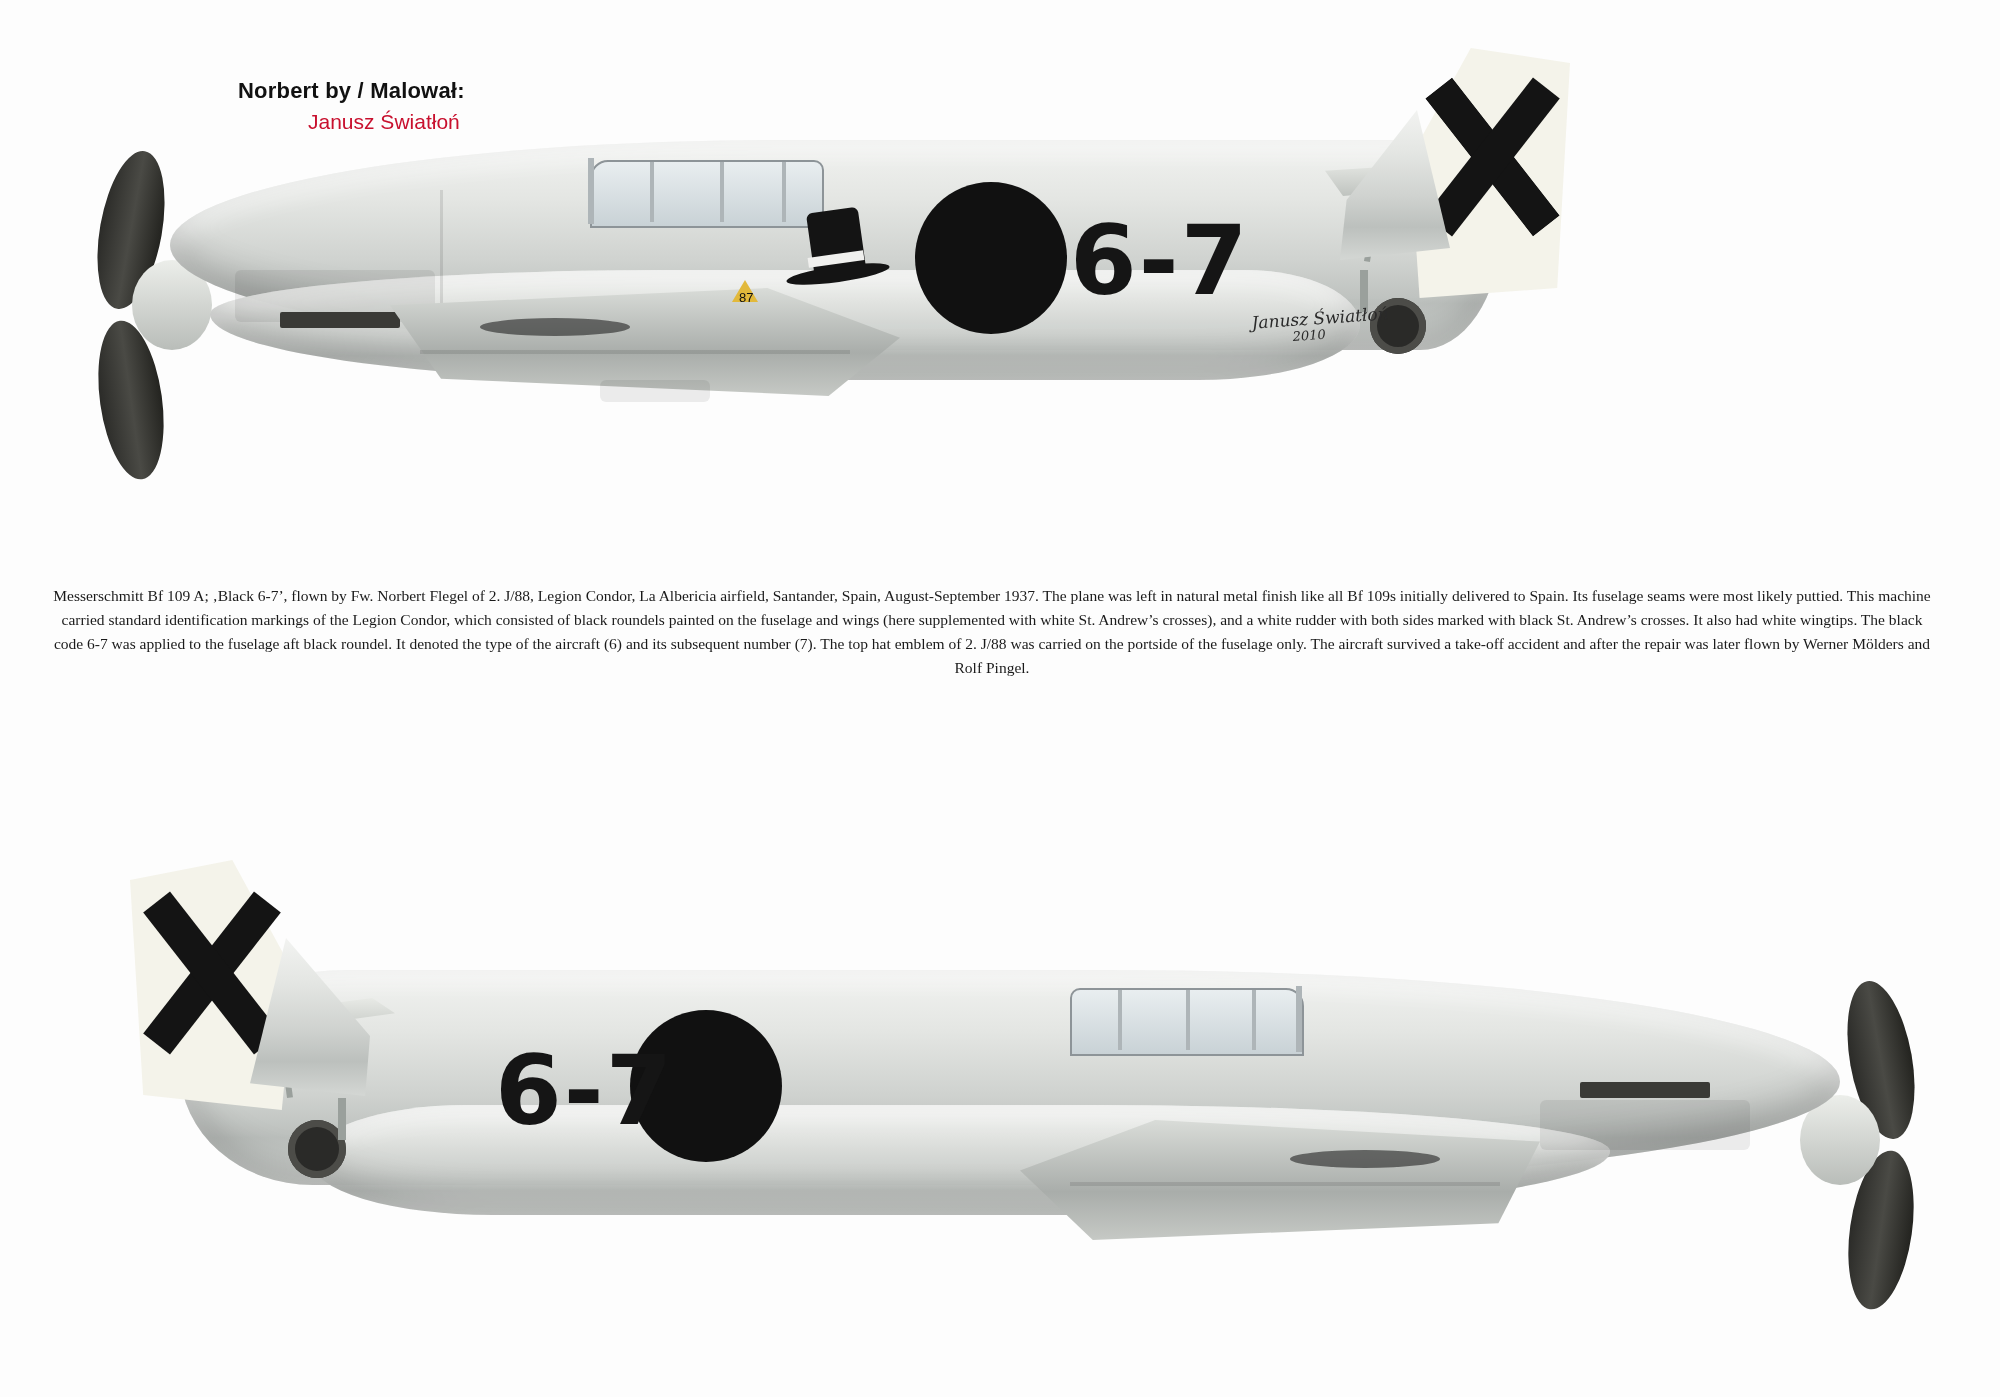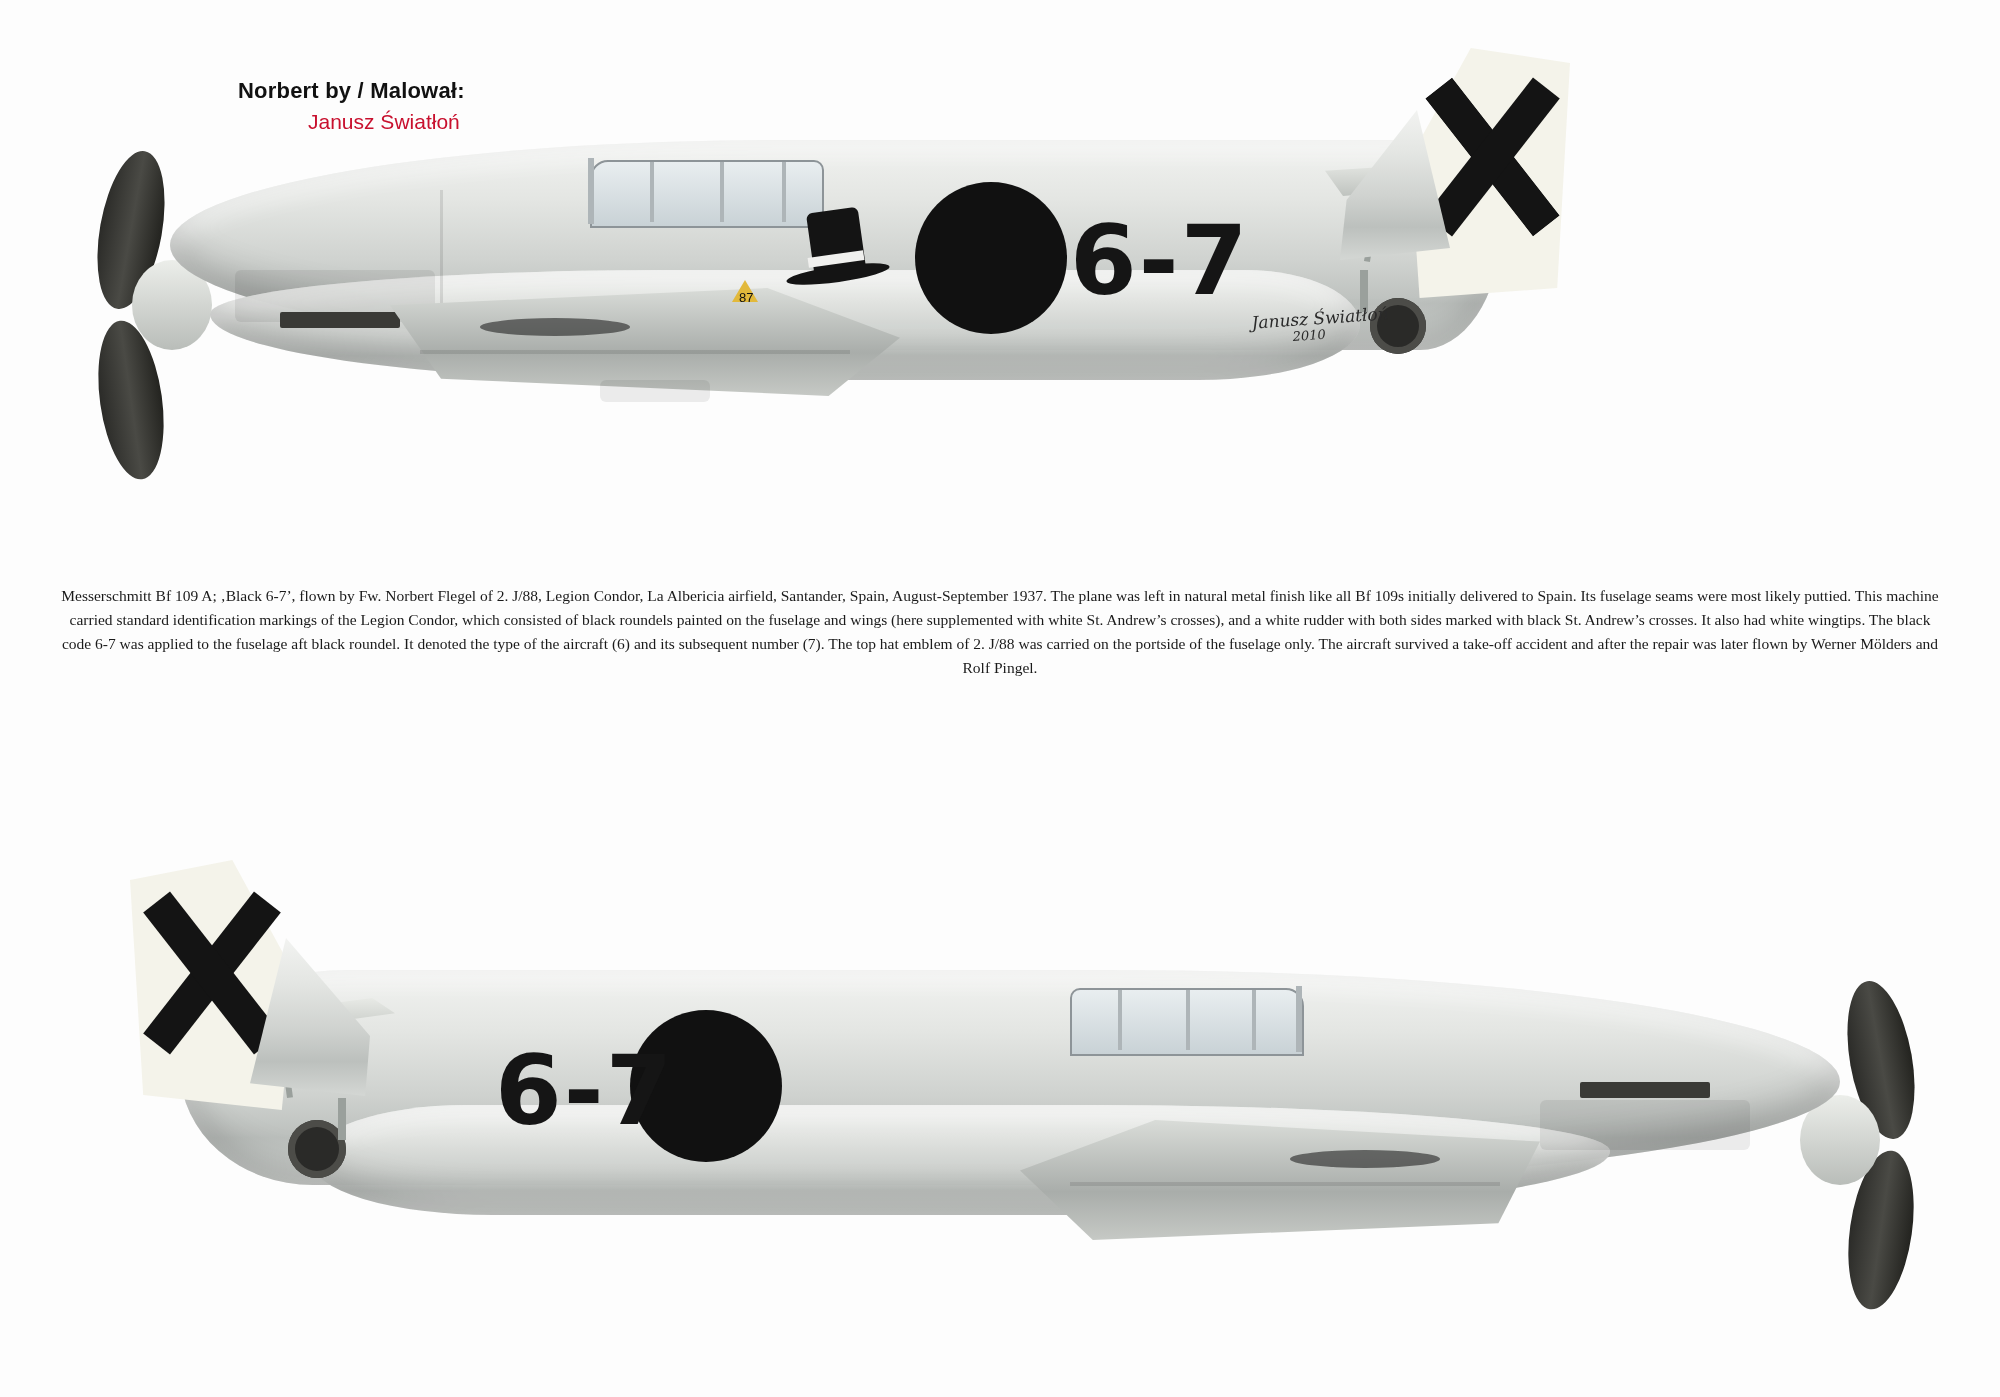--- a/index.html
+++ b/index.html
@@ -9,21 +9,21 @@
   }
   .page{position:absolute;inset:0;background:#fdfdfd;}
 
   
   .credit{position:absolute;left:238px;top:78px;}
   .credit .line1{font-size:22px;font-weight:bold;color:#111;letter-spacing:.2px;}
   .credit .line2{font-size:21px;color:#c8102e;margin-top:6px;margin-left:70px;}
 
   
   .caption{
-    position:absolute;left:60px;top:584px;width:1880px;
+    position:absolute;left:52px;top:584px;width:1880px;
     font-size:15.5px;line-height:1.55;text-align:center;color:#1a1a1a;
     font-family:"Liberation Serif", serif;
   }
 
   
   .plane{position:absolute;}
   .metal{
     background:linear-gradient(180deg,#f2f3f1 0%,#e4e6e3 28%,#cfd2cf 58%,#bcc0bd 78%,#d4d7d4 100%);
   }
   .fuse{

